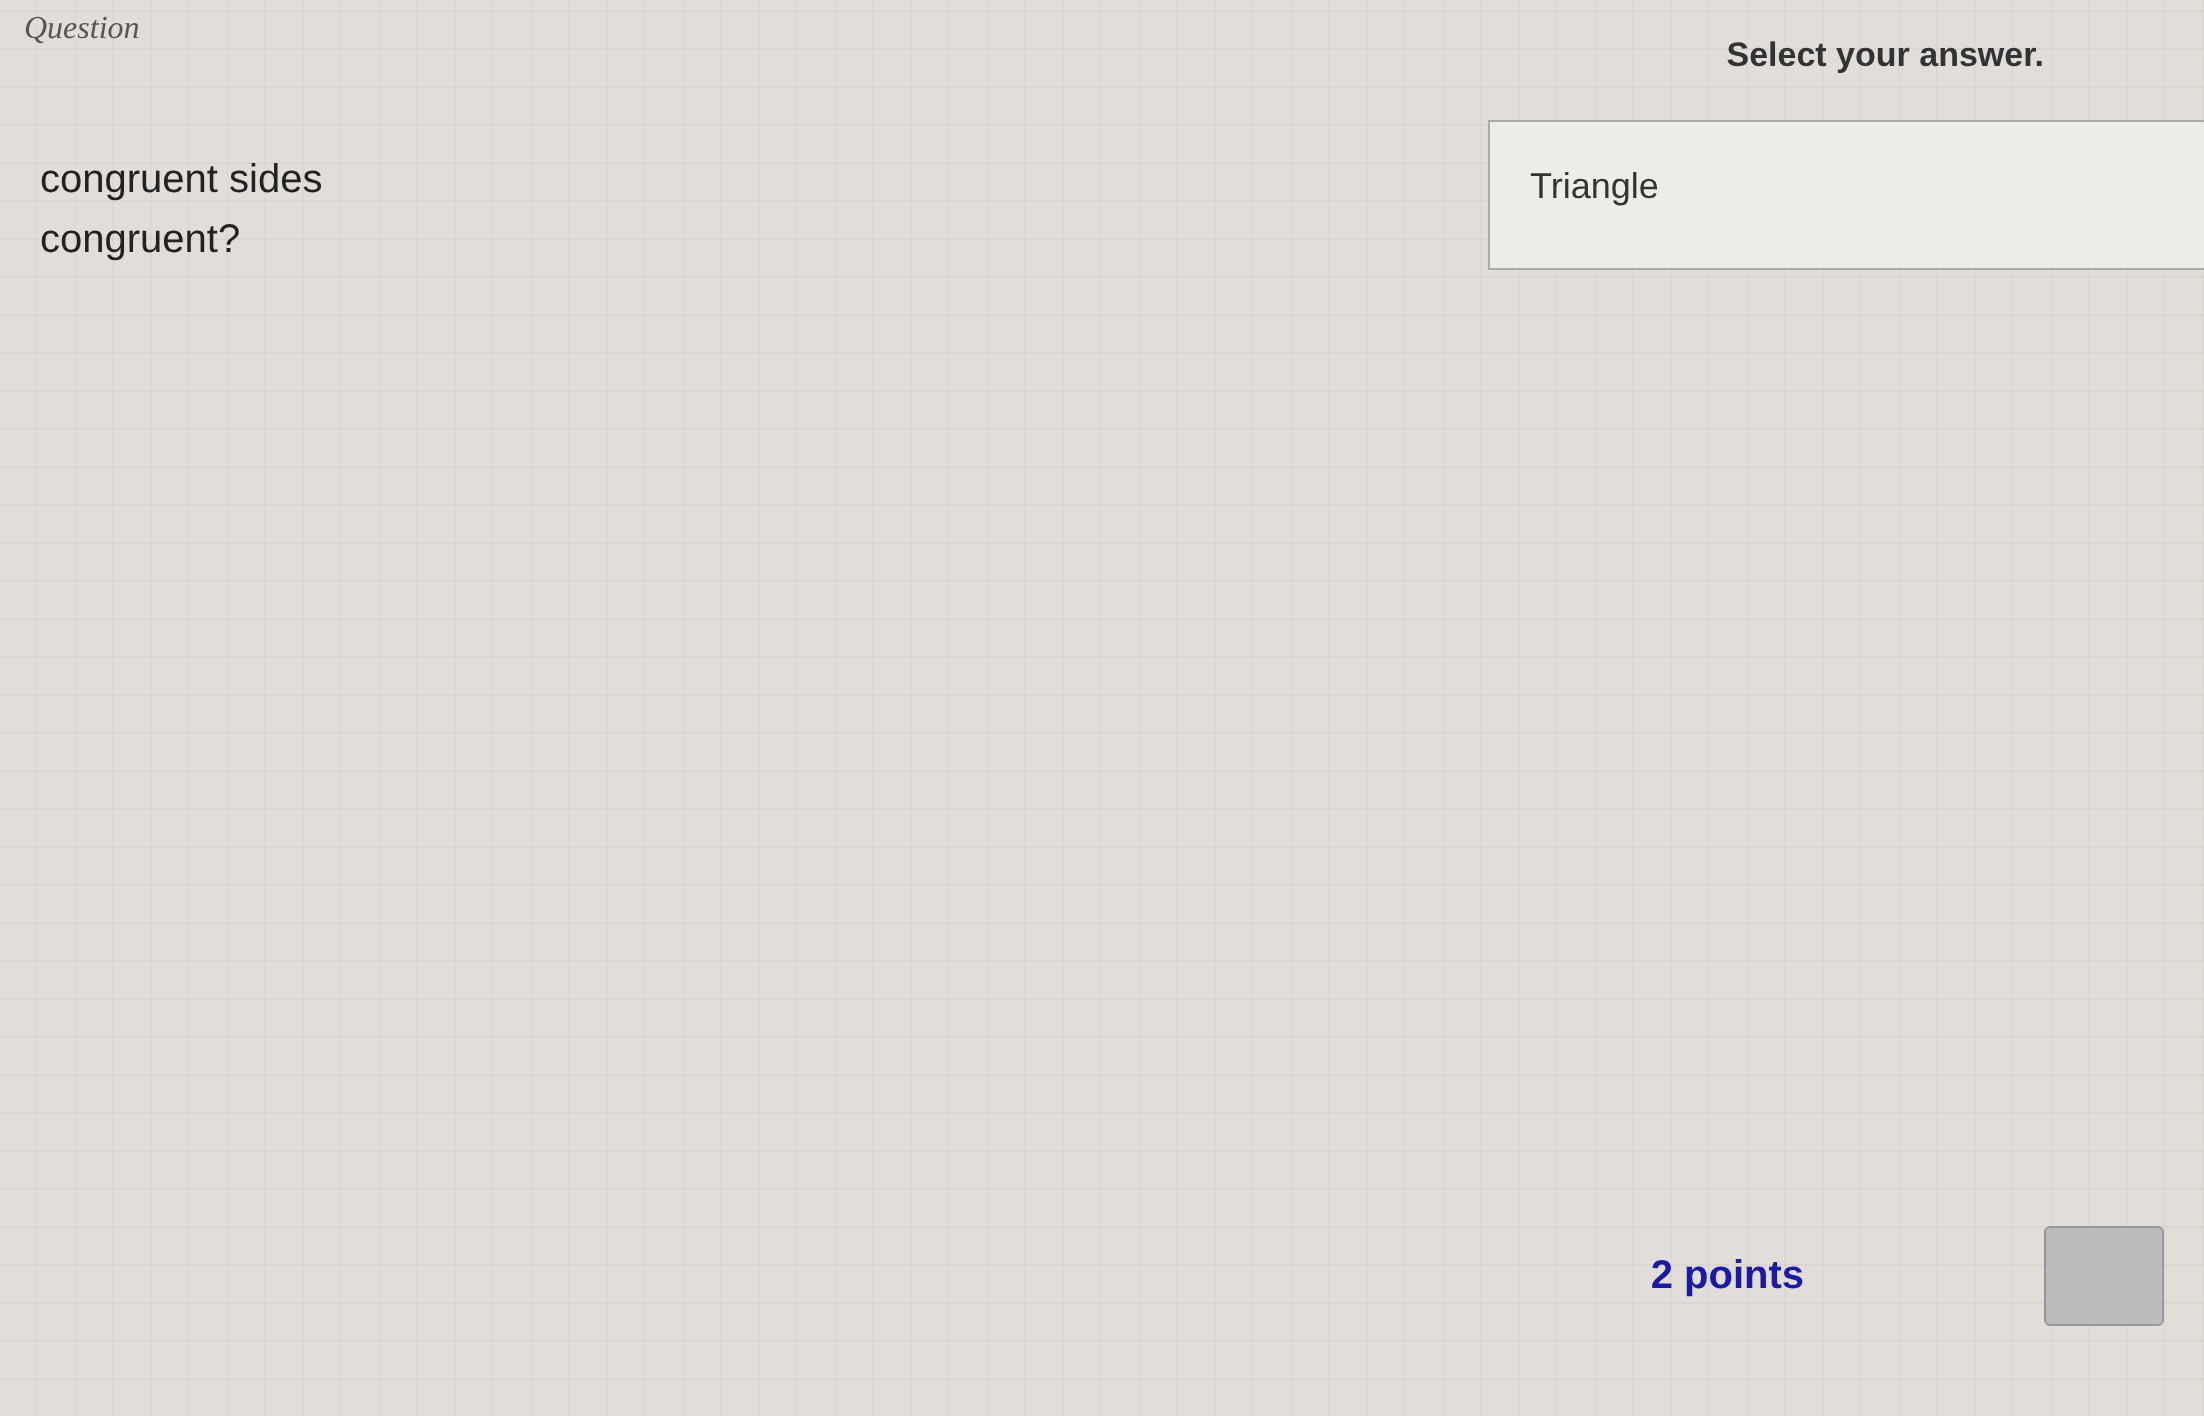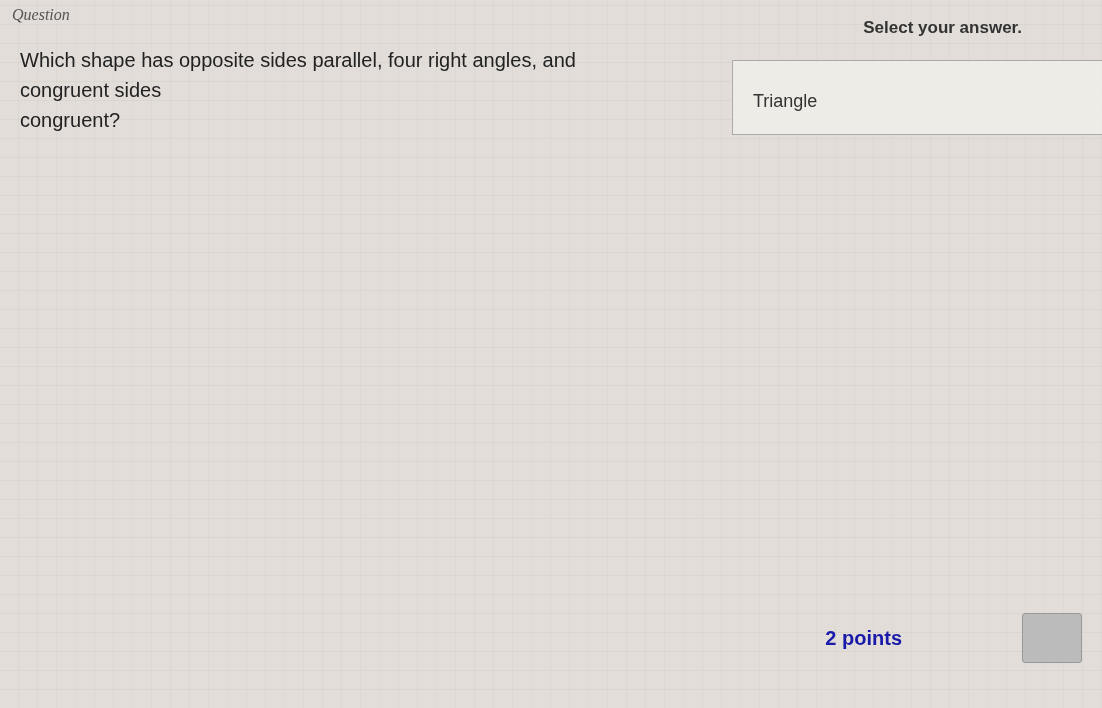--- a/index.html
+++ b/index.html
@@ -94,21 +94,22 @@
       background-color: rgba(240, 237, 232, 0.9);
       border: 1.5px solid #aaa;
       border-right: none;
       padding: 22px 20px;
       font-size: 18px;
       color: #333;
       font-family: Arial, sans-serif;
       cursor: pointer;
       min-height: 75px;
       display: flex;
-      align-items: flex-end;
+      align-items: flex-start;
+      margin-left: 12px;
     }
 
     .points-label {
       position: absolute;
       bottom: 58px;
       right: 200px;
       font-size: 20px;
       color: #1a1aaa;
       font-weight: 700;
       font-family: Arial, sans-serif;
@@ -132,21 +133,21 @@
 
 <div class="background-texture"></div>
 
 <div class="page-content">
 
   <div class="question-label">Question</div>
 
   <div class="select-answer-label">Select your answer.</div>
 
   <div class="question-text">
-    <span>Which shape has opposite sides parallel, four right angles, and</span><br>
+    <br>
     <span>congruent sides</span><br>
     <span>congruent?</span>
   </div>
 
   <div class="answer-options">
     <div class="answer-option">
       <span>Triangle</span>
     </div>
   </div>
 

